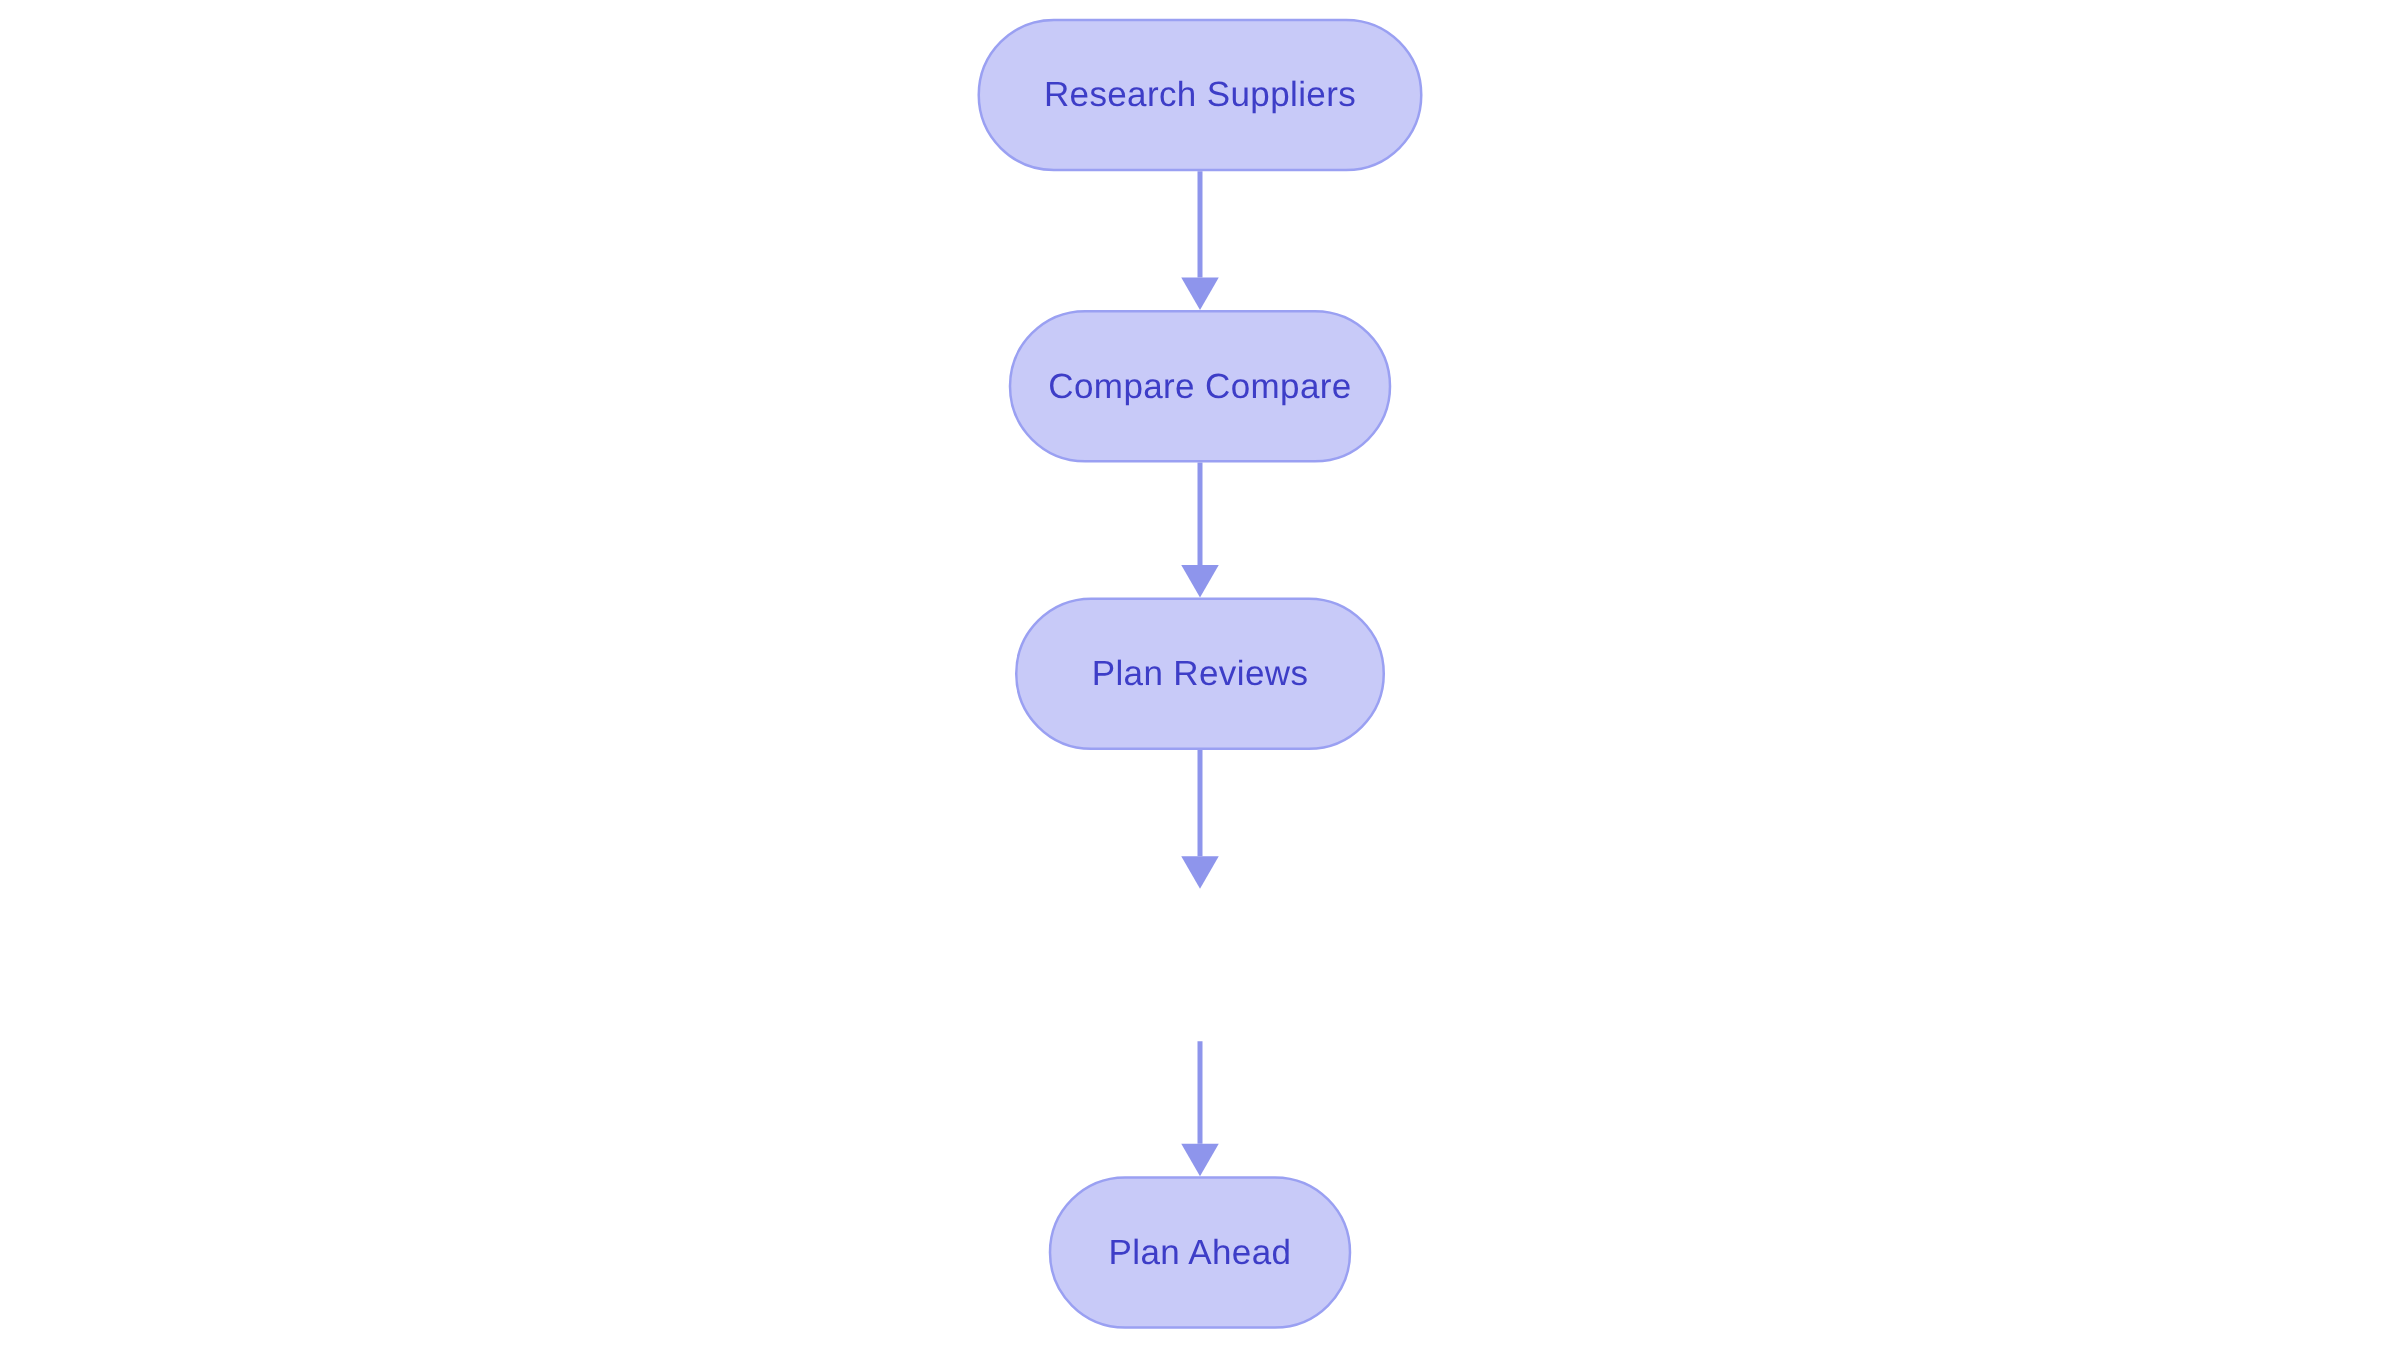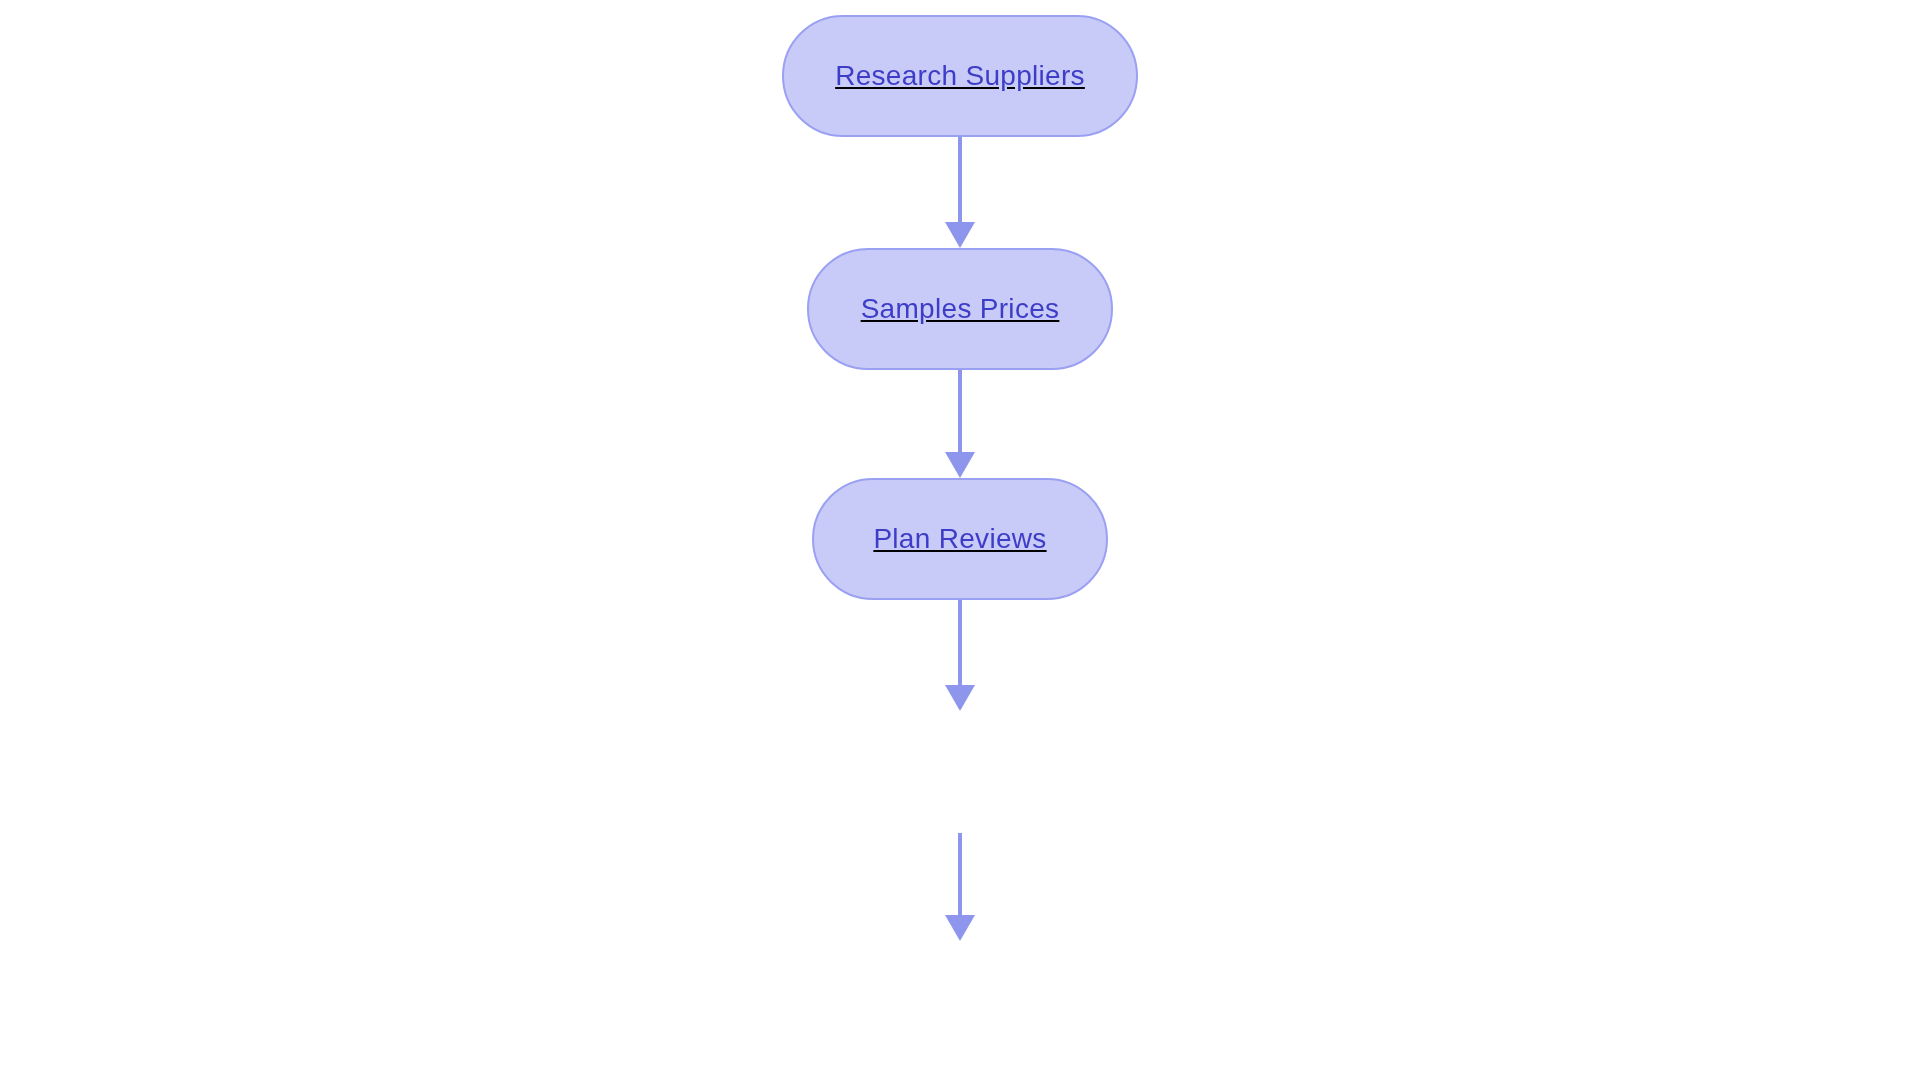--- a/index.html
+++ b/index.html
@@ -18,21 +18,20 @@
   .node {
     position: absolute;
     box-sizing: border-box;
     height: 122px;
     border: 2px solid var(--node-border, #9aa0f2);
     background: var(--node-fill, #c8caf8);
     border-radius: 61px;
     display: flex;
     align-items: center;
     justify-content: center;
-    text-decoration: underline;
   }
   .node .label {
     color: var(--node-text, #3d3dc7);
     font-size: 28px;
     font-weight: 500;
     letter-spacing: 0.3px;
     white-space: nowrap;
   }
   .node1 { left: 782px; top: 15px;  width: 356px; }
   .node2 { left: 807px; top: 248px; width: 306px; }
@@ -73,21 +72,21 @@
   <div class="node node1">
     <span class="label">Research Suppliers</span>
   </div>
 
   <div class="arrow a1">
     <div class="arrow-line"></div>
     <div class="arrow-head"></div>
   </div>
 
   <div class="node node2">
-    <span class="label">Samples Prices</span>
+    <span class="label">Compare Compare</span>
   </div>
 
   <div class="arrow a2">
     <div class="arrow-line"></div>
     <div class="arrow-head"></div>
   </div>
 
   <div class="node node3">
     <span class="label">Plan Reviews</span>
   </div>
@@ -96,14 +95,17 @@
     <div class="arrow-line"></div>
     <div class="arrow-head"></div>
   </div>
 
 
   <div class="arrow a4">
     <div class="arrow-line"></div>
     <div class="arrow-head"></div>
   </div>
 
+  <div class="node node5">
+    <span class="label">Plan Ahead</span>
+  </div>
 
 </div>
 
 </body></html>

